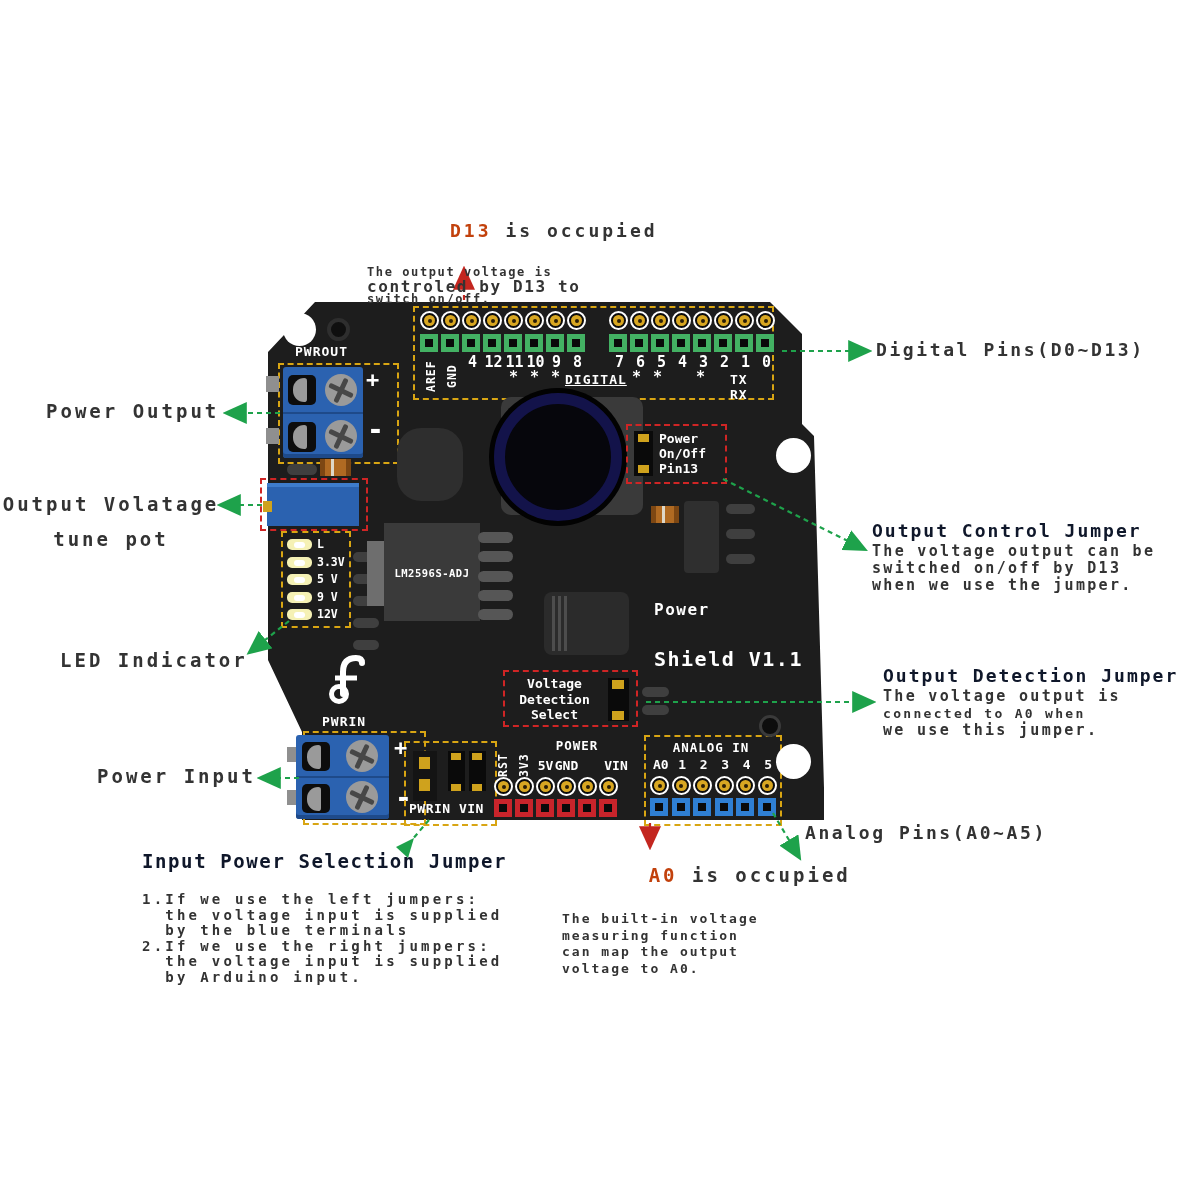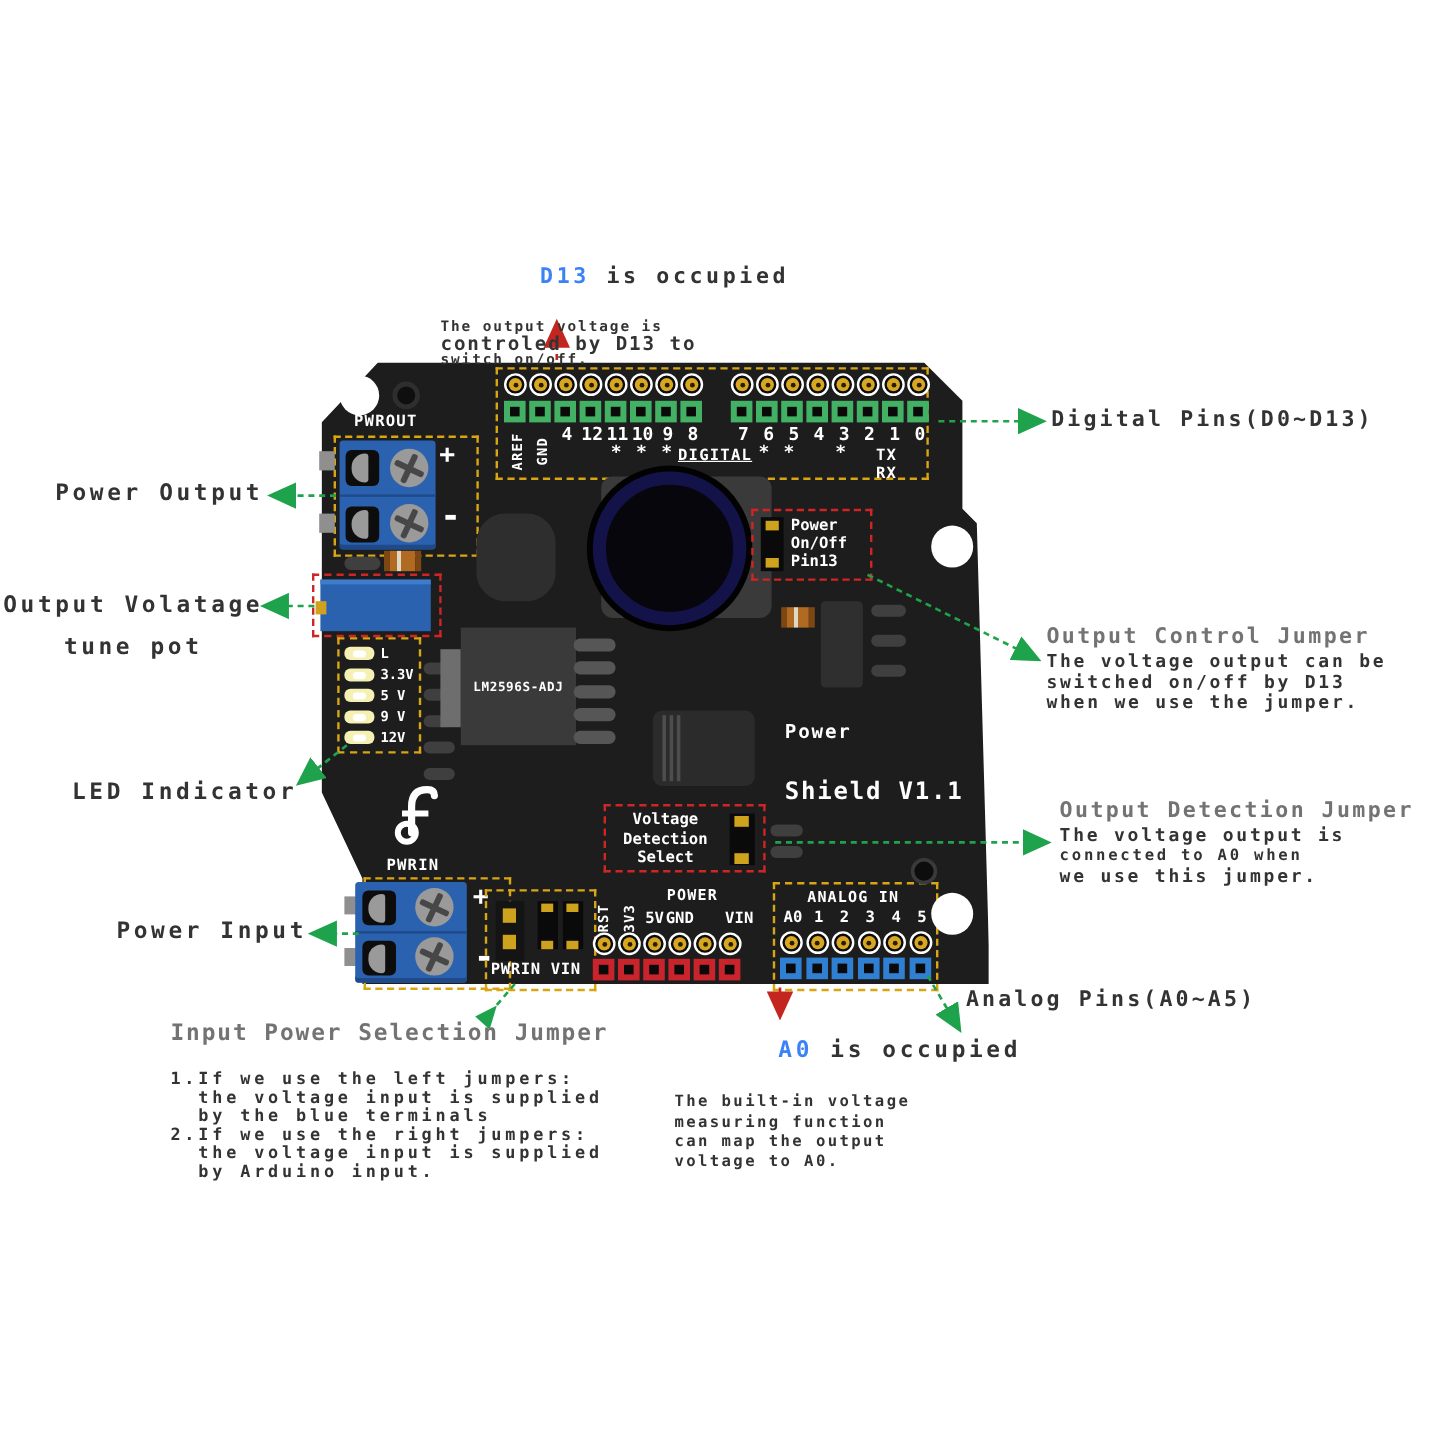--- a/index.html
+++ b/index.html
@@ -4,22 +4,22 @@
 <style>
   html,body{margin:0;padding:0;background:#fff;}
   #stage{position:relative;width:1200px;height:1200px;background:#fff;overflow:hidden;
          font-family:"DejaVu Sans Mono","Liberation Mono",monospace;font-weight:bold;}
   .abs{position:absolute;}
   .mono{font-family:"DejaVu Sans Mono","Liberation Mono",monospace;font-weight:bold;}
   
   .ct{display:block;white-space:pre;}
   .cl{display:block;white-space:pre;}
   .dark{color:#333333;}
-  .navy{color:#737373;}
-  .redtx{color:#3b82f6;}
+  .navy{color:#0f172a;}
+  .redtx{color:#c2410c;}
   
   #boardShape{position:absolute;left:265px;top:300px;width:570px;height:522px;background:#1d1d1d;
     clip-path:polygon(50px 2px,505px 2px,537px 34px,537px 124px,549px 136px,559px 488px,559px 520px,
                       37px 520px,37px 432px,3px 360px,3px 52px);}
   #boardItems{position:absolute;left:265px;top:300px;width:570px;height:522px;}
   .ydash{border:2px dashed #d8a513;}
   .rdash{border:2px dashed #cf2525;}
   .whole{background:#ffffff;border-radius:50%;}
   .pill{background:#3f3f3f;border-radius:6px;}
   

